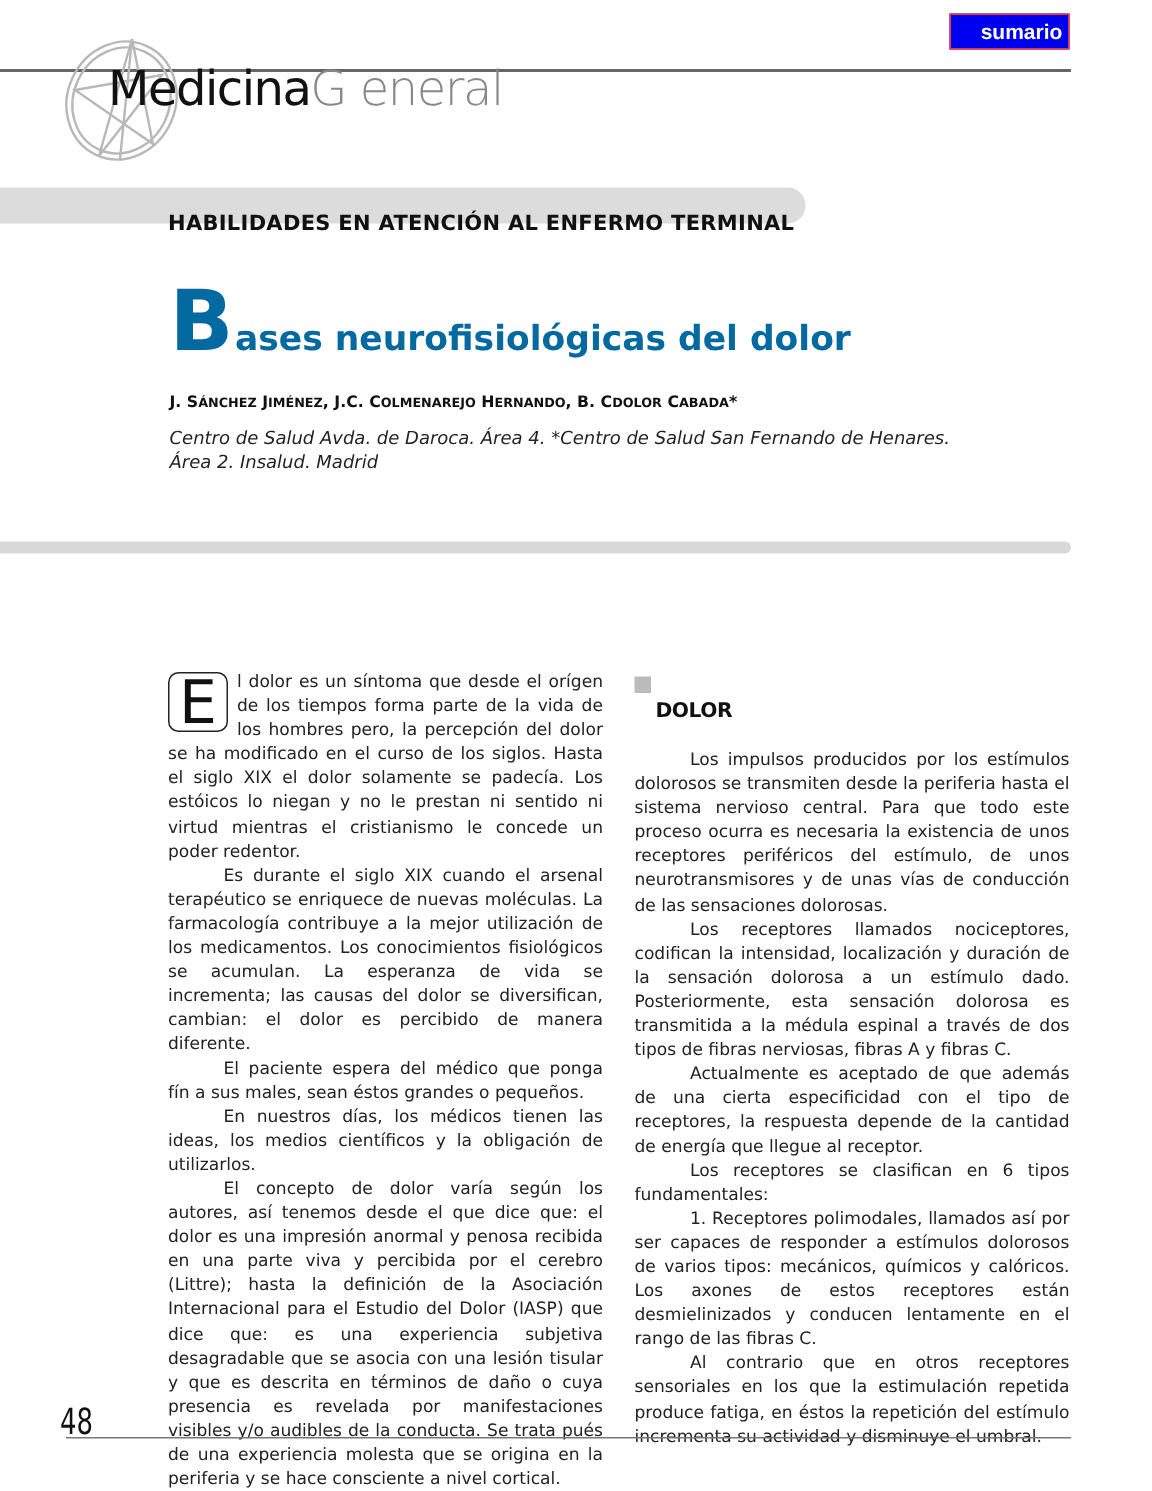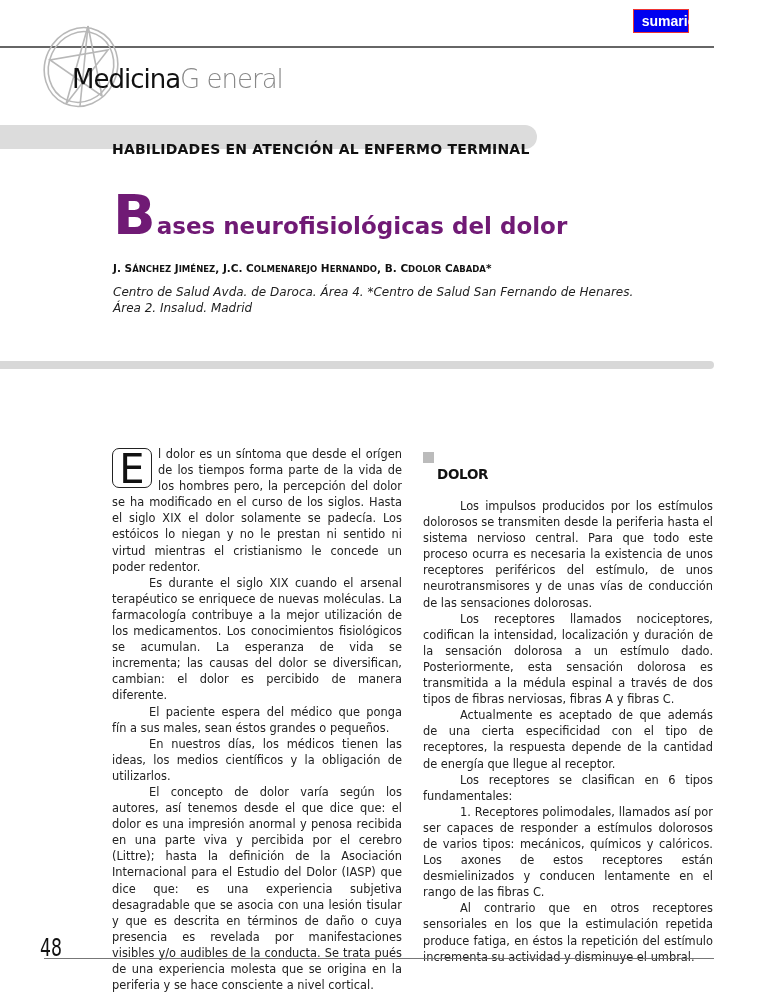--- a/index.html
+++ b/index.html
@@ -1,26 +1,26 @@
 <!DOCTYPE html>
 <html><head>
 <meta charset="utf-8">
 <style>
   html, body { margin:0; padding:0; background:#ffffff; }
   body { width:768px; height:994px; position:relative; overflow:hidden; font-family:"DejaVu Sans", sans-serif; color:#222; }
   .abs { position:absolute; }
-  #sumario { left:633px; top:9px; width:56px; height:24px; background:#0000f0; border:1px solid #e33; color:#fff; font:bold 14px "Liberation Sans", sans-serif; display:flex; align-items:center; justify-content:center; box-sizing:border-box; cursor:pointer;padding-left:16px; }
+  #sumario { left:633px; top:9px; width:80px; height:24px; background:#0000f0; border:1px solid #e33; color:#fff; font:bold 14px "Liberation Sans", sans-serif; display:flex; align-items:center; justify-content:center; box-sizing:border-box; cursor:pointer;padding-left:16px; }
   #top-rule { left:0; top:46px; width:714px; height:2px; background:#666; }
   #logo-emblem { left:36px; top:20px; width:90px; height:90px; }
-  #brand { left:72px; top:64px; font-family:"DejaVu Sans", sans-serif; font-size:26px; letter-spacing:-1px; white-space:nowrap; }
+  #brand { left:72px; top:40px; font-family:"DejaVu Sans", sans-serif; font-size:32px; letter-spacing:-1px; white-space:nowrap; }
   #brand .m { color:#111; }
   #brand .g { color:#888; font-weight:300; }
   #section-bar { left:0; top:125px; width:537px; height:24px; background:#dcdcdc; border-radius:0 12px 12px 0; }
   #section-title { left:112px; top:129px; font:bold 14px "DejaVu Sans", sans-serif; color:#111; letter-spacing:0.2px; white-space:nowrap;margin-top:12px; }
-  #title { left:113px; top:187px; white-space:nowrap; color:#701a75; }
+  #title { left:113px; top:187px; white-space:nowrap; color:#0369a1; }
   #title .big { font:bold 56px "DejaVu Sans", sans-serif; line-height:56px; }
   #title .rest { font:bold 23px "DejaVu Sans", sans-serif; margin-left:1px; }
   #authors { left:113px; top:262px; font:bold 10.5px "DejaVu Sans", sans-serif; color:#111; white-space:nowrap; }
   #authors .sc { font-size:8.5px;text-align:right; }
   #affil { left:113px; top:284px; font:italic 12px "DejaVu Sans", sans-serif; color:#222; line-height:16px; width:540px; }
   #mid-bar { left:0; top:361px; width:714px; height:8px; background:#d8d8d8; border-radius:0 4px 4px 0; }
   .col { font-size:11.4px; line-height:16.1px; text-align:justify; color:#222; }
   .col p { margin:0; text-indent:37px; }
   .col p.noind { text-indent:0; }
   #col1 { left:112px; top:446px; width:290px; }

